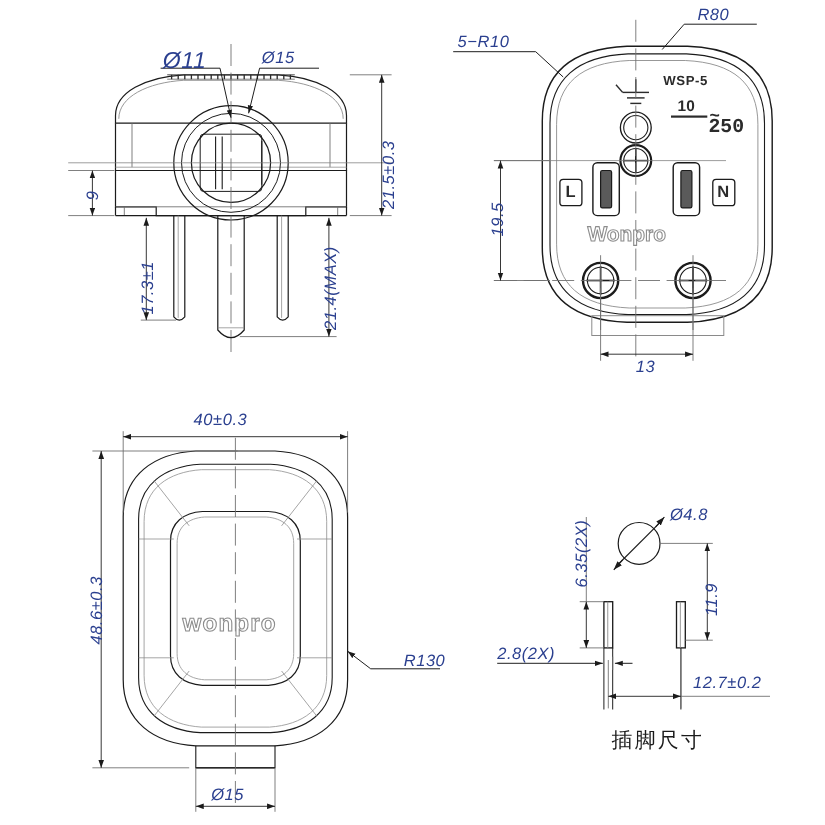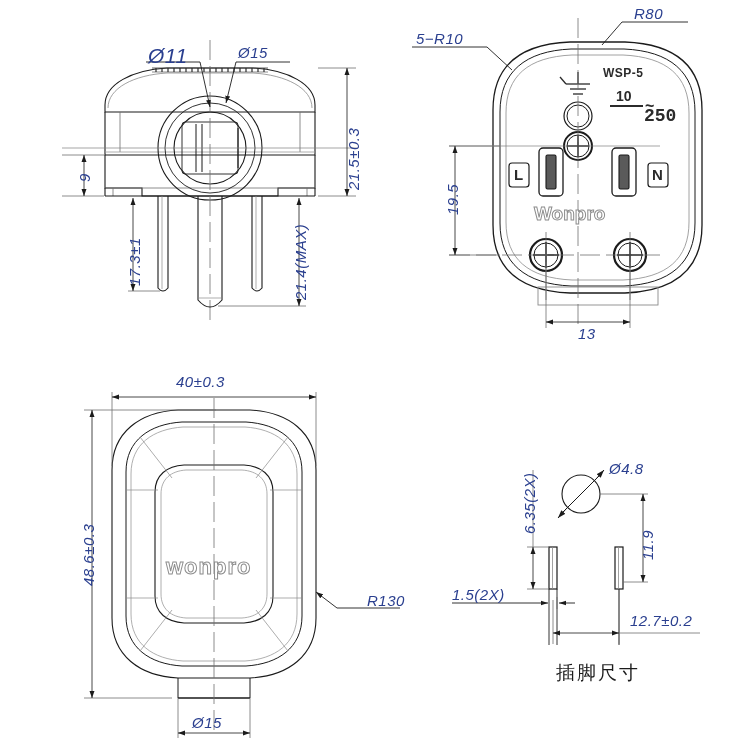--- a/index.html
+++ b/index.html
@@ -355,15 +355,15 @@
 
 <div class="dimtext" style="left:176px;top:373px;font-size:15px;">40±0.3</div>
 <div class="dimtext v" style="left:80px;top:586px;font-size:15px;transform:rotate(-90deg);">48.6±0.3</div>
 <div class="dimtext" style="left:341px;top:592px;font-size:15px;margin-left:26px;">R130</div>
 <div class="dimtext" style="left:192px;top:714px;font-size:15px;">Ø15</div>
 <div class="logo" style="left:166px;top:554px;font-size:22px;letter-spacing:1px;">wonpro</div>
 
 <div class="dimtext v" style="left:521px;top:534px;font-size:15px;transform:rotate(-90deg);">6.35(2X)</div>
 <div class="dimtext" style="left:609px;top:460px;font-size:15px;">Ø4.8</div>
 <div class="dimtext v" style="left:639px;top:560px;font-size:15px;transform:rotate(-90deg);">11.9</div>
-<div class="dimtext" style="left:452px;top:586px;font-size:15px;">1.5(2X)</div>
+<div class="dimtext" style="left:452px;top:586px;font-size:15px;">2.8(2X)</div>
 <div class="dimtext" style="left:630px;top:612px;font-size:15px;">12.7±0.2</div>
 <div class="cjk" style="left:556px;top:660px;font-size:19px;letter-spacing:2px;">插脚尺寸</div>
 
 </body></html>

